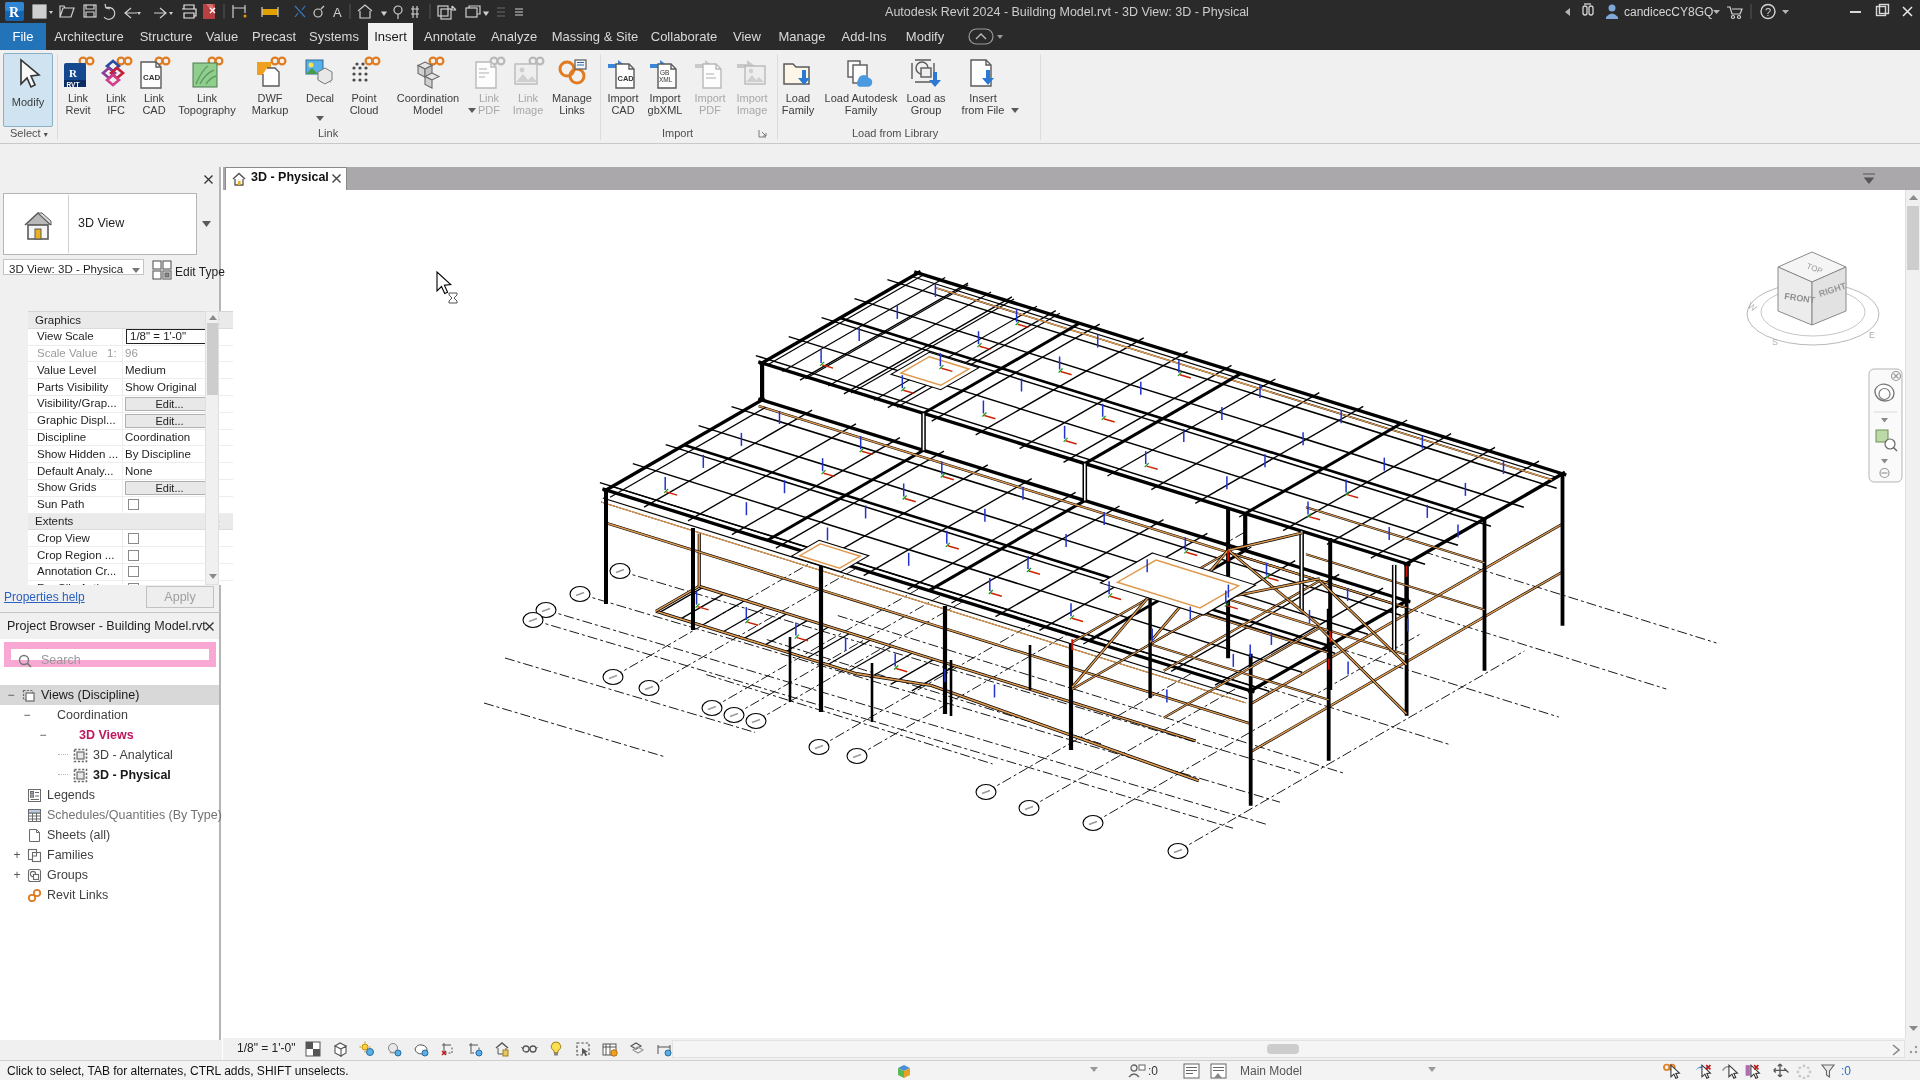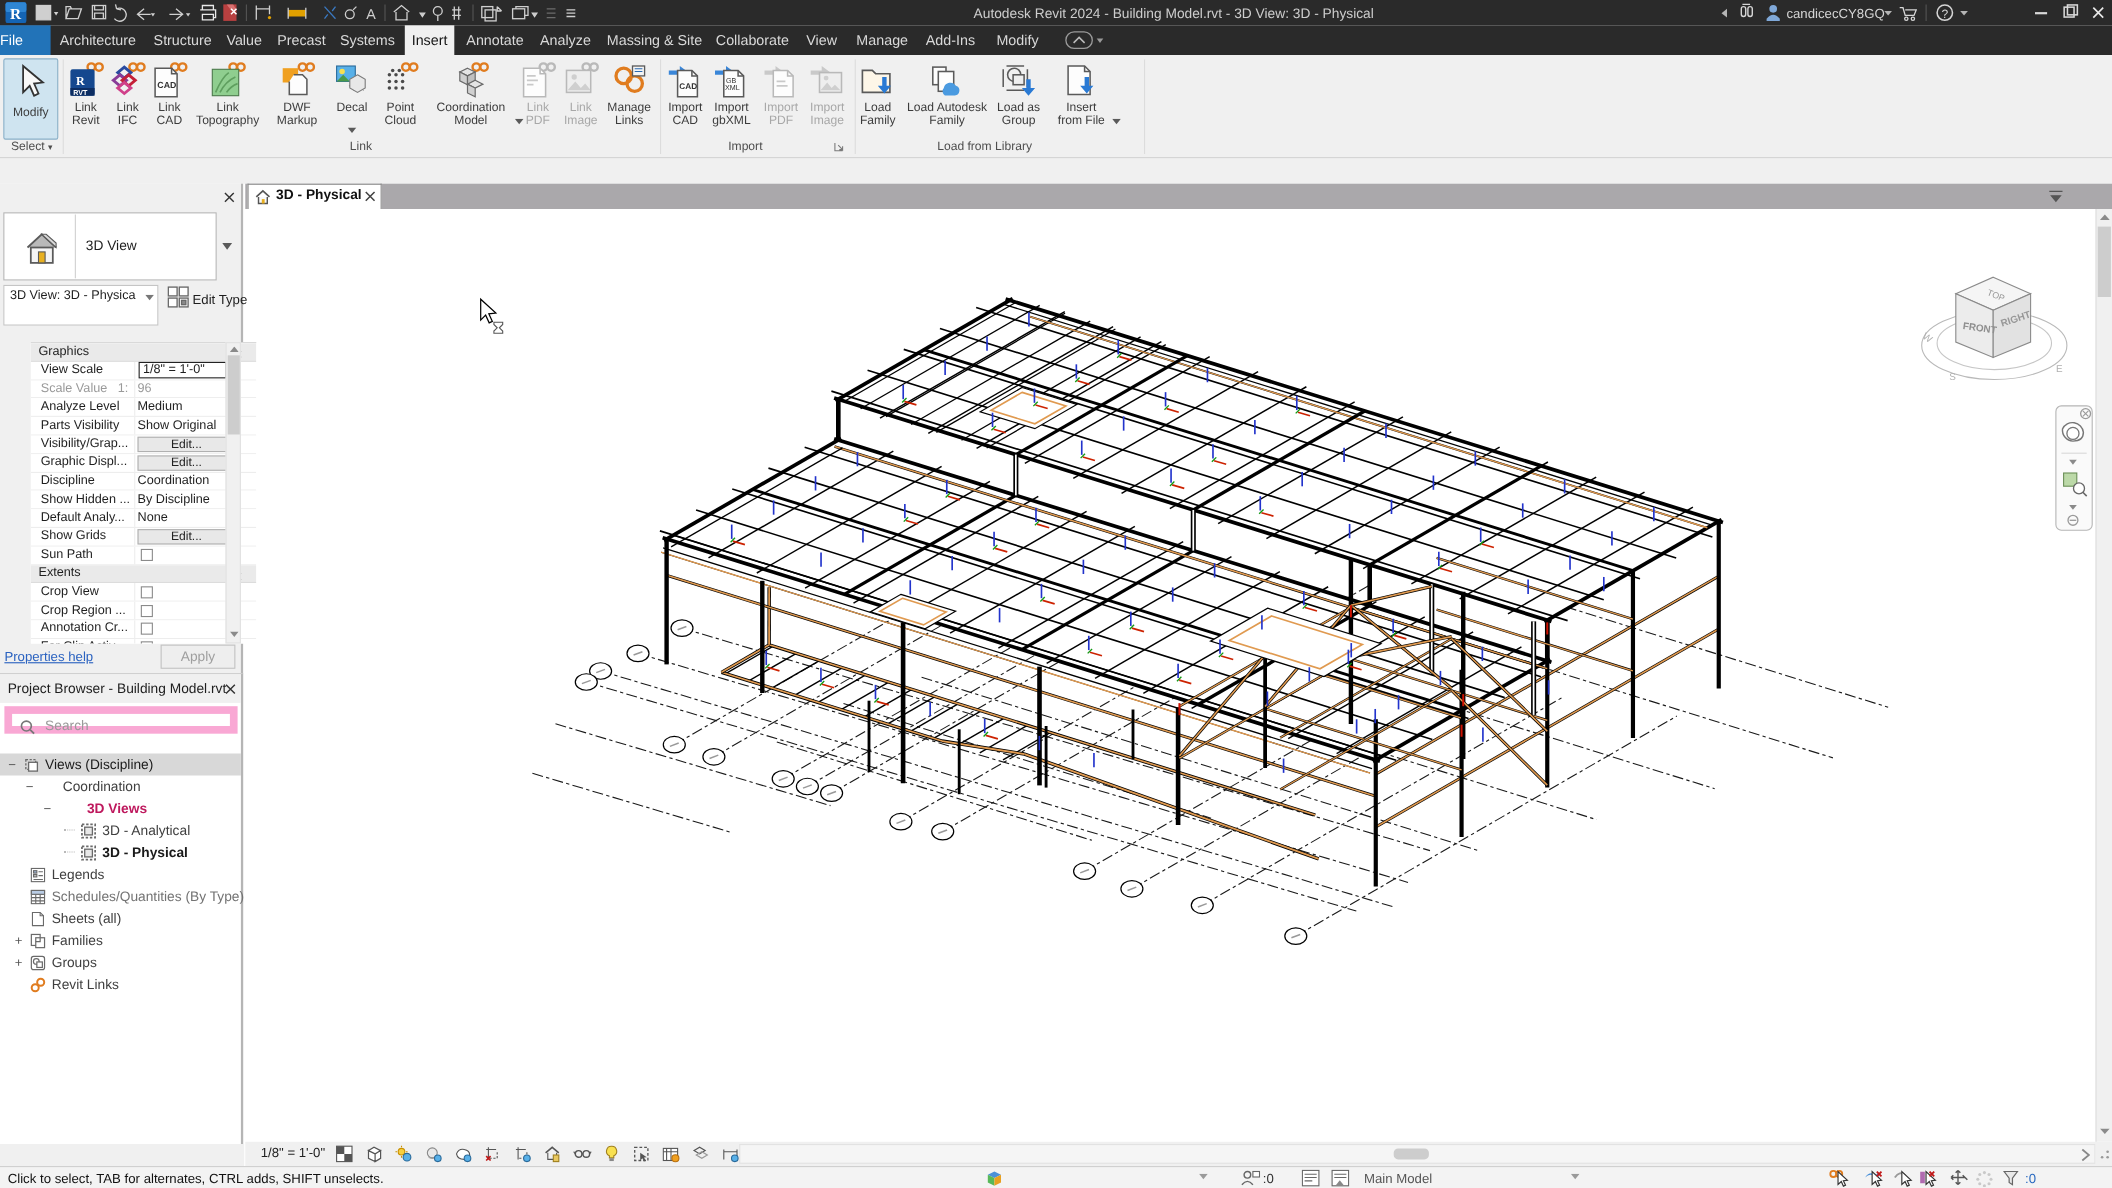--- a/index.html
+++ b/index.html
@@ -511,21 +511,21 @@
  <circle cx="1768" cy="11.5" r="7" fill="none" stroke="#d5d5d5" stroke-width="1.4"></circle>
       <text x="1765" y="16" font-size="11" fill="#d5d5d5">?</text>
  <path d="M1782 10 l7 0 l-3.5 4 Z" fill="#b5b5b5"></path>
  <rect x="1850" y="11" width="11" height="2" fill="#d9d9d9"></rect>
  <rect x="1876.5" y="6.5" width="9" height="9" fill="none" stroke="#d9d9d9" stroke-width="1.4"></rect>
       <rect x="1879.5" y="4.5" width="9" height="9" fill="none" stroke="#d9d9d9" stroke-width="1.4"></rect>
  <path d="M1903 7 l9 9 m0 -9 l-9 9" stroke="#e8e8e8" stroke-width="1.5"></path>
 </svg>
 </div>
 <div id="tabrow" class="abs">
-    <div class="abs" style="left:0;top:0;width:46px;height:27px;background:#2273b8;color:#fff;font-size:13px;text-align:left;line-height:27px;">File</div>
+    <div class="abs" style="left:0;top:0;width:46px;height:27px;background:#2273b8;color:#fff;font-size:13px;text-align:center;line-height:27px;">File</div>
     <div class="tab" style="left:89px;transform:translateX(-50%);">Architecture</div>
     <div class="tab" style="left:166px;transform:translateX(-50%);">Structure</div>
     <div class="tab" style="left:222px;transform:translateX(-50%);">Value</div>
     <div class="tab" style="left:274px;transform:translateX(-50%);">Precast</div>
     <div class="tab" style="left:334px;transform:translateX(-50%);">Systems</div>
     <div class="tab" style="left:450px;transform:translateX(-50%);">Annotate</div>
     <div class="tab" style="left:514px;transform:translateX(-50%);">Analyze</div>
     <div class="tab" style="left:595px;transform:translateX(-50%);">Massing &amp; Site</div>
     <div class="tab" style="left:684px;transform:translateX(-50%);">Collaborate</div>
     <div class="tab" style="left:747px;transform:translateX(-50%);">View</div>
@@ -774,21 +774,21 @@
           <path d="M19 6 L32 18 L32 14 L23 6 Z" fill="#d9d9d9" stroke="#5a5a5a" stroke-width="1"></path>
           <rect x="9" y="18" width="20" height="14" fill="#f5f5f5" stroke="#5a5a5a" stroke-width="1.6"></rect>
           <rect x="16" y="22" width="6" height="10" fill="#e8b020" stroke="#5a5a5a" stroke-width="1"></rect>
         </svg>
       </div>
       <div class="abs" style="left:74px;top:22px;font-size:12.5px;">3D View</div>
       <svg class="abs" style="left:198px;top:27px;" width="10" height="7">
         <path d="M0 0 l9 0 l-4.5 6 Z" fill="#5a5a5a"></path>
       </svg>
     </div>
-    <div class="abs" style="left:3px;top:92px;width:141px;height:37px;background:#fff;border:1px solid #c5c5c5;">
+    <div class="abs" style="left:3px;top:92px;width:141px;height:16px;background:#fff;border:1px solid #c5c5c5;">
       <span style="position:absolute;left:5px;top:3px;font-size:11.5px;white-space:nowrap;">3D View: 3D - Physica</span>
       <svg class="abs" style="left:128px;top:8px;" width="9" height="7">
         <path d="M0 0 l8 0 l-4 5 Z" fill="#777"></path>
       </svg>
     </div>
     <svg class="abs" style="left:152px;top:93px;" width="20" height="20" viewBox="0 0 20 20">
       <g fill="#fff" stroke="#666" stroke-width="1.2">
         <rect x="1" y="1" width="8" height="8"></rect>
         <rect x="11" y="1" width="8" height="8"></rect>
         <rect x="1" y="11" width="8" height="8"></rect>
@@ -806,21 +806,21 @@
       </div>
       <div class="trow">
         <span class="lab">View Scale</span>
         <span class="val" style="left:98px;border:1.4px solid #222;padding:0 3px 1px 3px;top:0;width:80px;">1/8" = 1'-0"</span>
       </div>
       <div class="trow">
         <span class="lab" style="color:#9a9a9a;">Scale Value &nbsp;&nbsp;1:</span>
         <span class="val" style="color:#9a9a9a;">96</span>
       </div>
       <div class="trow">
-        <span class="lab">Analyze Level</span>
+        <span class="lab">Value Level</span>
         <span class="val">Medium</span>
       </div>
       <div class="trow">
         <span class="lab">Parts Visibility</span>
         <span class="val">Show Original</span>
       </div>
       <div class="trow">
         <span class="lab">Visibility/Grap...</span>
         <span class="editbtn">Edit...</span>
       </div>

